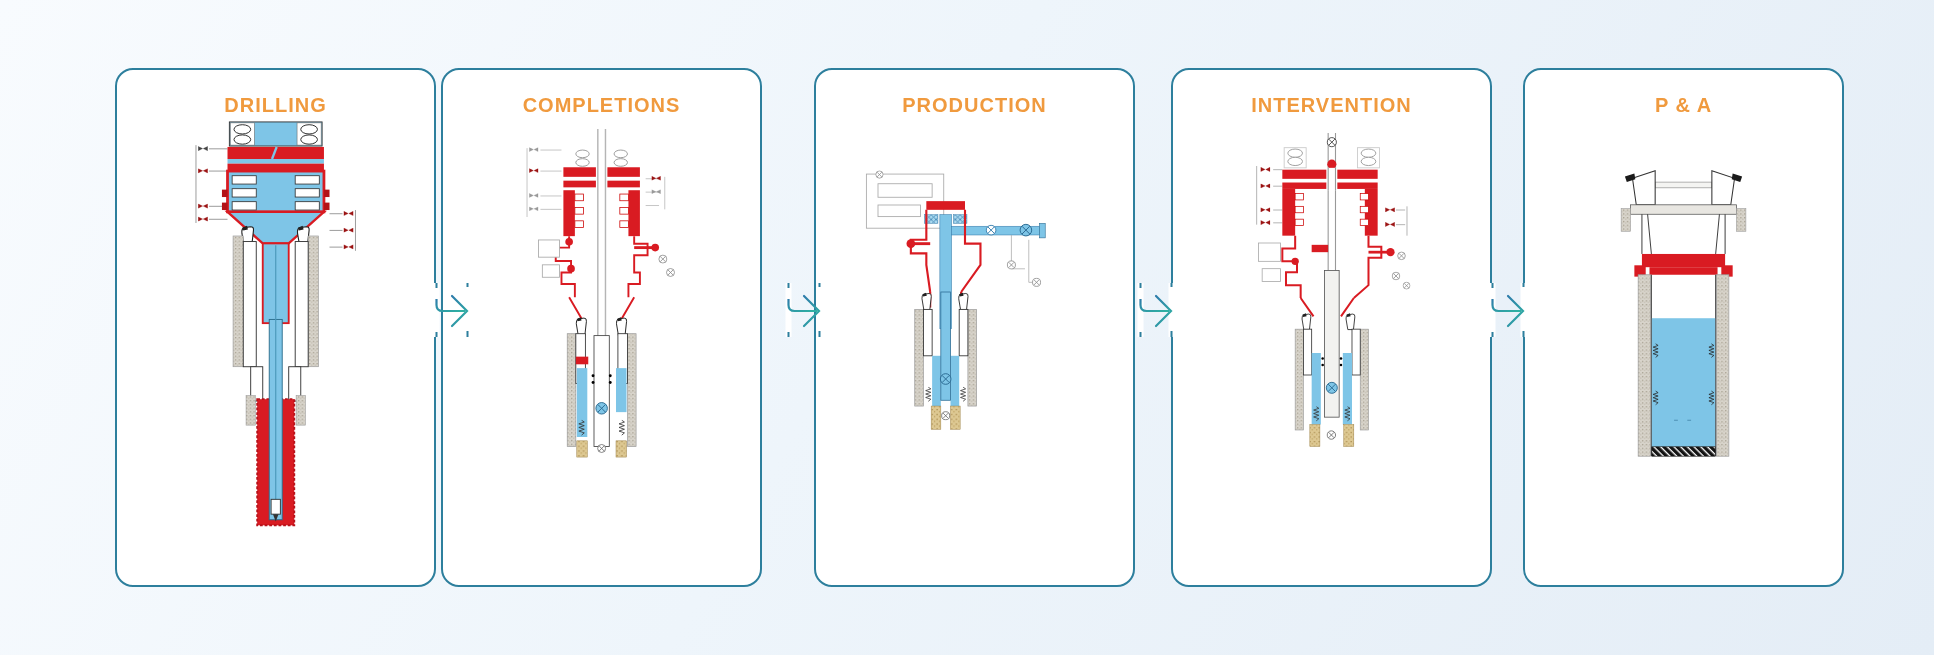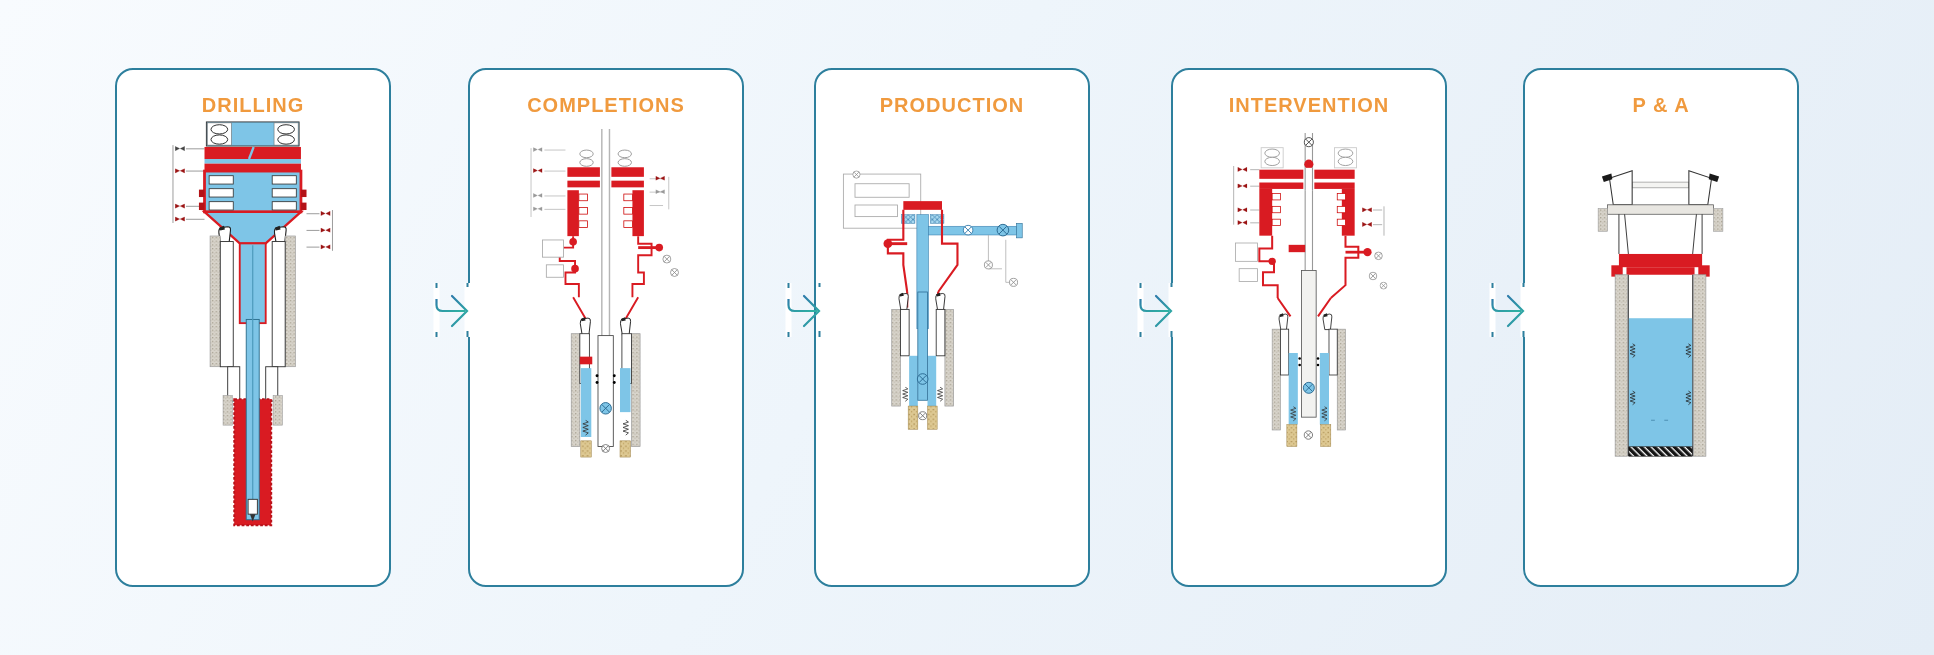--- a/index.html
+++ b/index.html
@@ -4,25 +4,25 @@
 <style>
   html,body{margin:0;padding:0;}
   body{
     width:1934px;height:655px;
     font-family:"Liberation Sans",sans-serif;
     background:linear-gradient(120deg,#f8fbfe 0%,#eef5fb 45%,#e4edf6 100%);
     overflow:hidden;
   }
   .board{position:relative;width:1934px;height:655px;}
   .stage-card{
-    position:absolute;top:68px;width:276px;height:519px;
+    position:absolute;top:68px;width:321px;height:519px;
     background:#ffffff;border:2px solid #2d7f9d;border-radius:18px;
     box-sizing:border-box;display:flex;flex-direction:column;align-items:center;
   }
-  .pos-0{left:115px}.pos-1{left:468px}.pos-2{left:814px}.pos-3{left:1171px}.pos-4{left:1523px}
+  .pos-0{left:115px}.pos-1{left:441px}.pos-2{left:814px}.pos-3{left:1171px}.pos-4{left:1523px}
   .stage-title{
     margin:24px 0 0 0;font-size:20px;font-weight:700;letter-spacing:1px;
     color:#f09a3e;text-align:center;
   }
   .diagram-wrap{flex:1;width:100%;display:flex;justify-content:center;align-items:flex-start;}
   .d1{height:408px;margin-top:4px}
   .d2{height:330px;margin-top:12px}
   .d3{height:290px;margin-top:30px}
   .d4{height:330px;margin-top:16px}
   .d5{height:293px;margin-top:50px}

